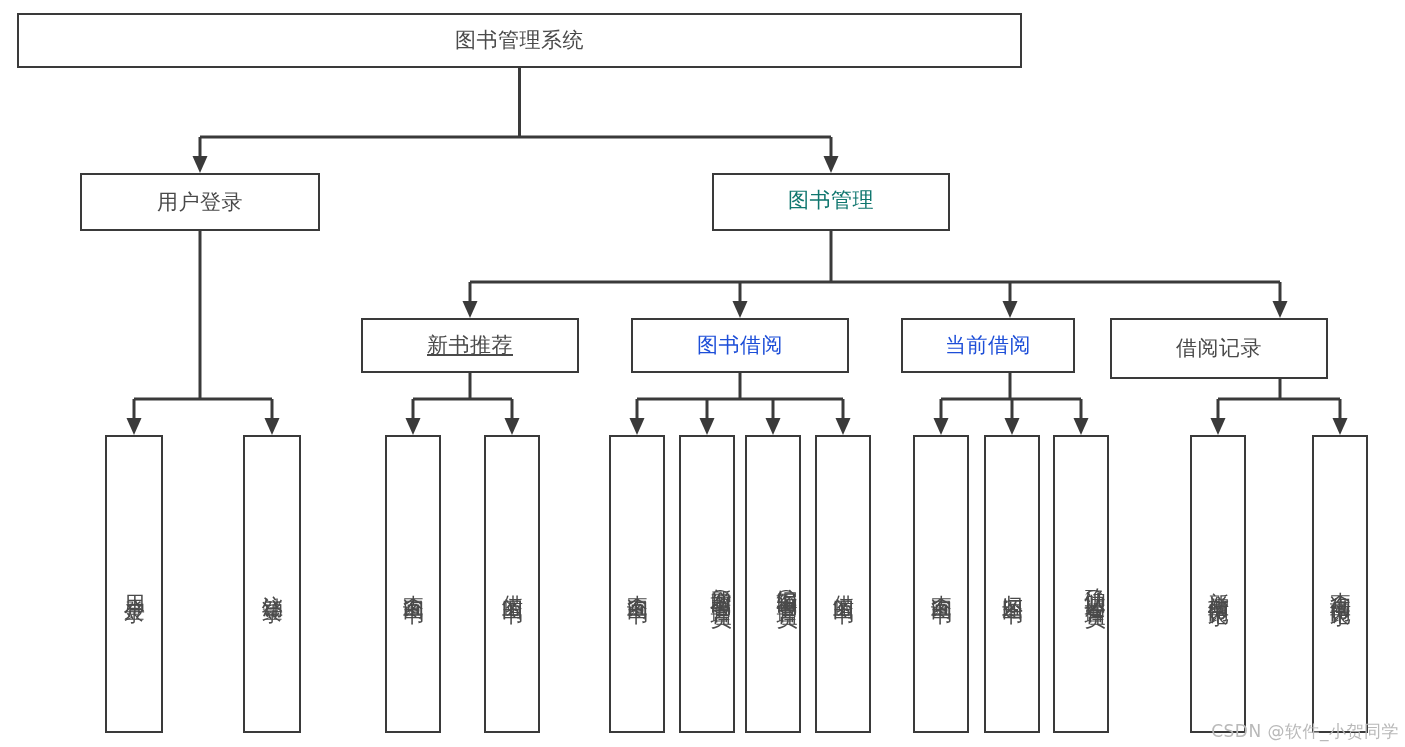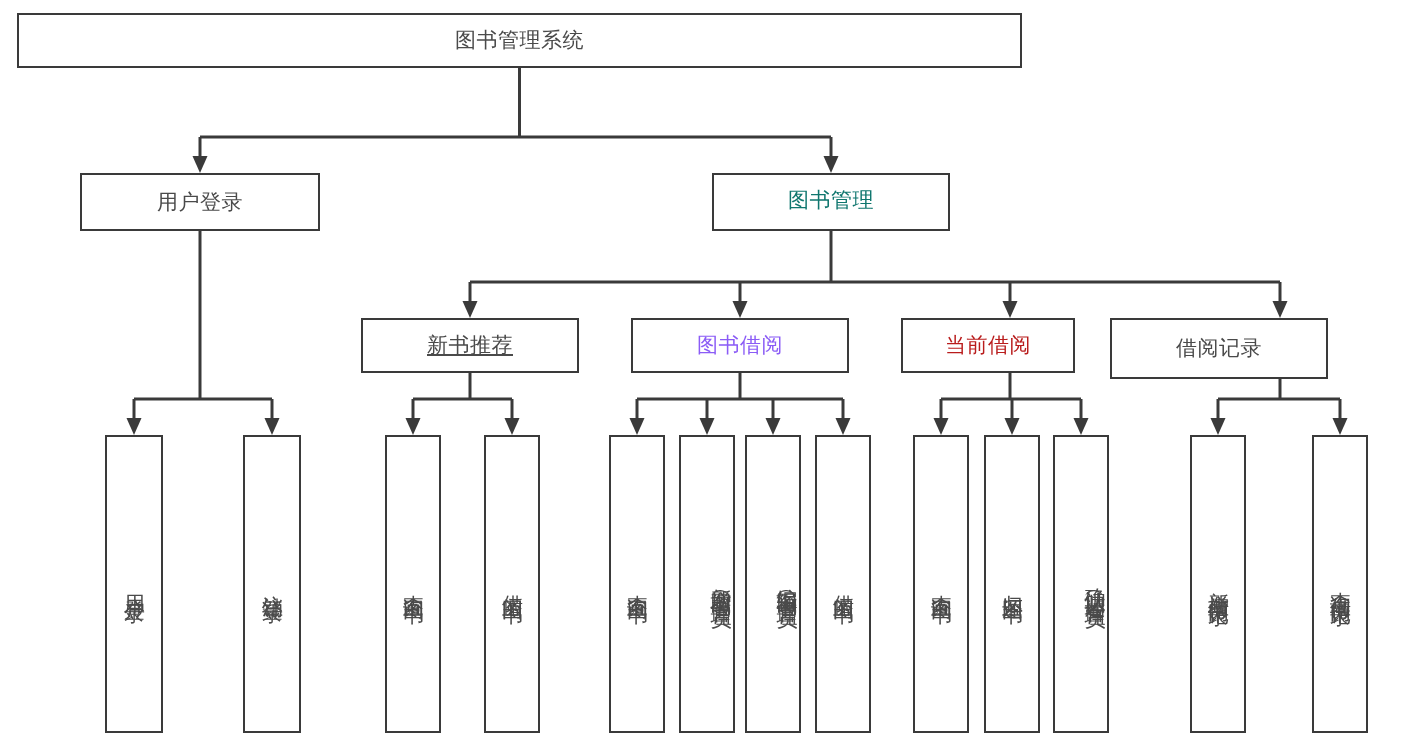--- a/index.html
+++ b/index.html
@@ -134,24 +134,24 @@
       </div>
       <div class="node horiz" style="left: 80px; top: 173px; width: 240px; height: 58px; border-color: rgb(58, 58, 58); color: rgb(74, 74, 74);">
         <span>用户登录</span>
       </div>
       <div class="node horiz" style="left: 712px; top: 173px; width: 238px; height: 58px; border-color: rgb(58, 58, 58); color: #0f766e; font-family: Liberation Mono, monospace;">
         <span>图书管理</span>
       </div>
       <div class="node horiz" style="left: 361px; top: 318px; width: 218px; height: 55px; border-color: rgb(58, 58, 58); color: rgb(74, 74, 74); text-decoration: underline;">
         <span>新书推荐</span>
       </div>
-      <div class="node horiz" style="left: 631px; top: 318px; width: 218px; height: 55px; border-color: rgb(58, 58, 58); color: #8b5cf6; text-align: right;">
+      <div class="node horiz" style="left: 631px; top: 318px; width: 218px; height: 55px; border-color: rgb(58, 58, 58); color: #1d4ed8; text-align: right;">
         <span>图书借阅</span>
       </div>
-      <div class="node horiz" style="left: 901px; top: 318px; width: 174px; height: 55px; border-color: rgb(58, 58, 58); color: #b91c1c;">
+      <div class="node horiz" style="left: 901px; top: 318px; width: 174px; height: 55px; border-color: rgb(58, 58, 58); color: #1d4ed8;">
         <span>当前借阅</span>
       </div>
       <div class="node horiz" style="left: 1110px; top: 318px; width: 218px; height: 61px; border-color: rgb(58, 58, 58); color: rgb(74, 74, 74);">
         <span>借阅记录</span>
       </div>
       <div class="node vert centered" style="left: 105px; top: 435px; width: 58px; height: 298px; border-color: rgb(58, 58, 58); color: rgb(74, 74, 74);">
         <span>用户登录</span>
       </div>
       <div class="node vert centered" style="left: 243px; top: 435px; width: 58px; height: 298px; border-color: rgb(58, 58, 58); color: rgb(74, 74, 74);">
         <span>注销登录</span>
@@ -183,13 +183,14 @@
       <div class="node vert topstart" style="left: 1053px; top: 435px; width: 56px; height: 298px; border-color: rgb(58, 58, 58); color: rgb(74, 74, 74);">
         <span>确认归还（管理员）</span>
       </div>
       <div class="node vert centered" style="left: 1190px; top: 435px; width: 56px; height: 298px; border-color: rgb(58, 58, 58); color: rgb(74, 74, 74);">
         <span>新增借阅记录</span>
       </div>
       <div class="node vert centered" style="left: 1312px; top: 435px; width: 56px; height: 298px; border-color: rgb(58, 58, 58); color: rgb(74, 74, 74);">
         <span>查询借阅记录</span>
       </div>
     </div>
+  <div class="watermark">CSDN @软件_小贺同学</div>
 </div>
 
 </body></html>

